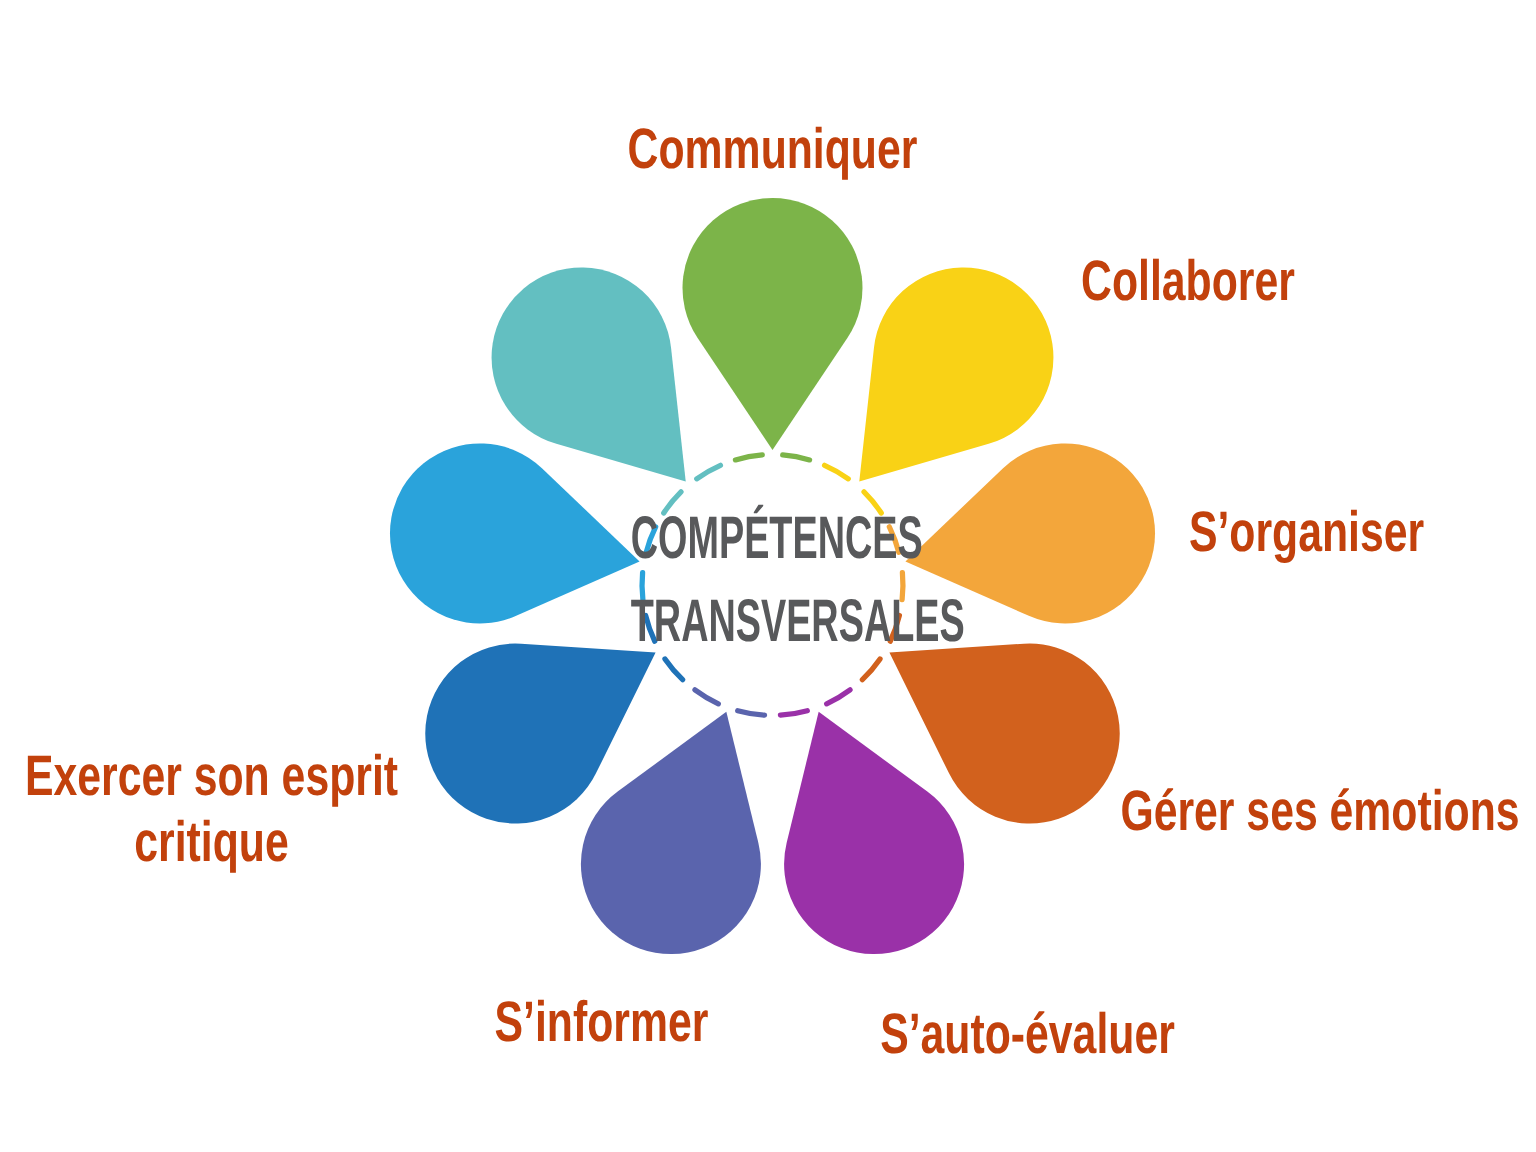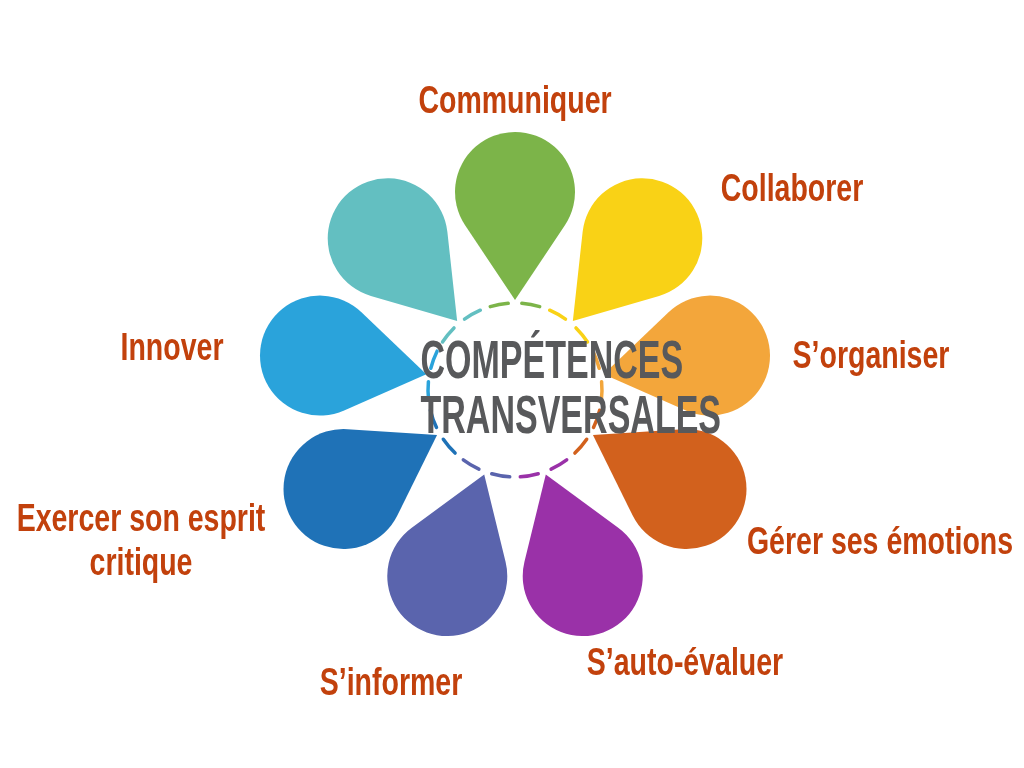--- a/index.html
+++ b/index.html
@@ -35,21 +35,21 @@
   }
   .petal-label.wrap .cond { width: 100%; }
   .center-title {
     position: absolute;
     left: 365px;
     top: 332px;
     width: 300px;
     height: 110px;
     color: #58595B;
     font-weight: 700;
-    font-size: 54px;
+    font-size: 40px;
     text-align: center;
   }
   .center-title .title-line {
     display: block;
     line-height: 55px;
     transform: scaleX(0.63);
   }
 </style>
 </head>
 <body>
@@ -96,26 +96,23 @@
   </div>
   <div class="petal-label" style="left: 871px; top: 356px;">
     <span class="cond">S’organiser</span>
   </div>
   <div class="petal-label" style="left: 792px; top: 189px;">
     <span class="cond">Collaborer</span>
   </div>
   <div class="petal-label" style="left: 880px; top: 542px;">
     <span class="cond">Gérer ses émotions</span>
   </div>
-  <div class="petal-label" style="left: 685px; top: 663px;">
+  <div class="petal-label" style="left: 685px; top: 691px;">
     <span class="cond">S’auto-évaluer</span>
   </div>
-  <div class="petal-label" style="left: 391px; top: 683px;">
+  <div class="petal-label" style="left: 401px; top: 683px;">
     <span class="cond">S’informer</span>
   </div>
   <div class="petal-label wrap" style="left: 141px; top: 541px;">
     <span class="cond">Exercer son esprit critique</span>
   </div>
-  <div class="petal-label" style="left: 172px; top: 348px;">
-    <span class="cond">Innover</span>
-  </div>
 
 </div>
 
 </body></html>

